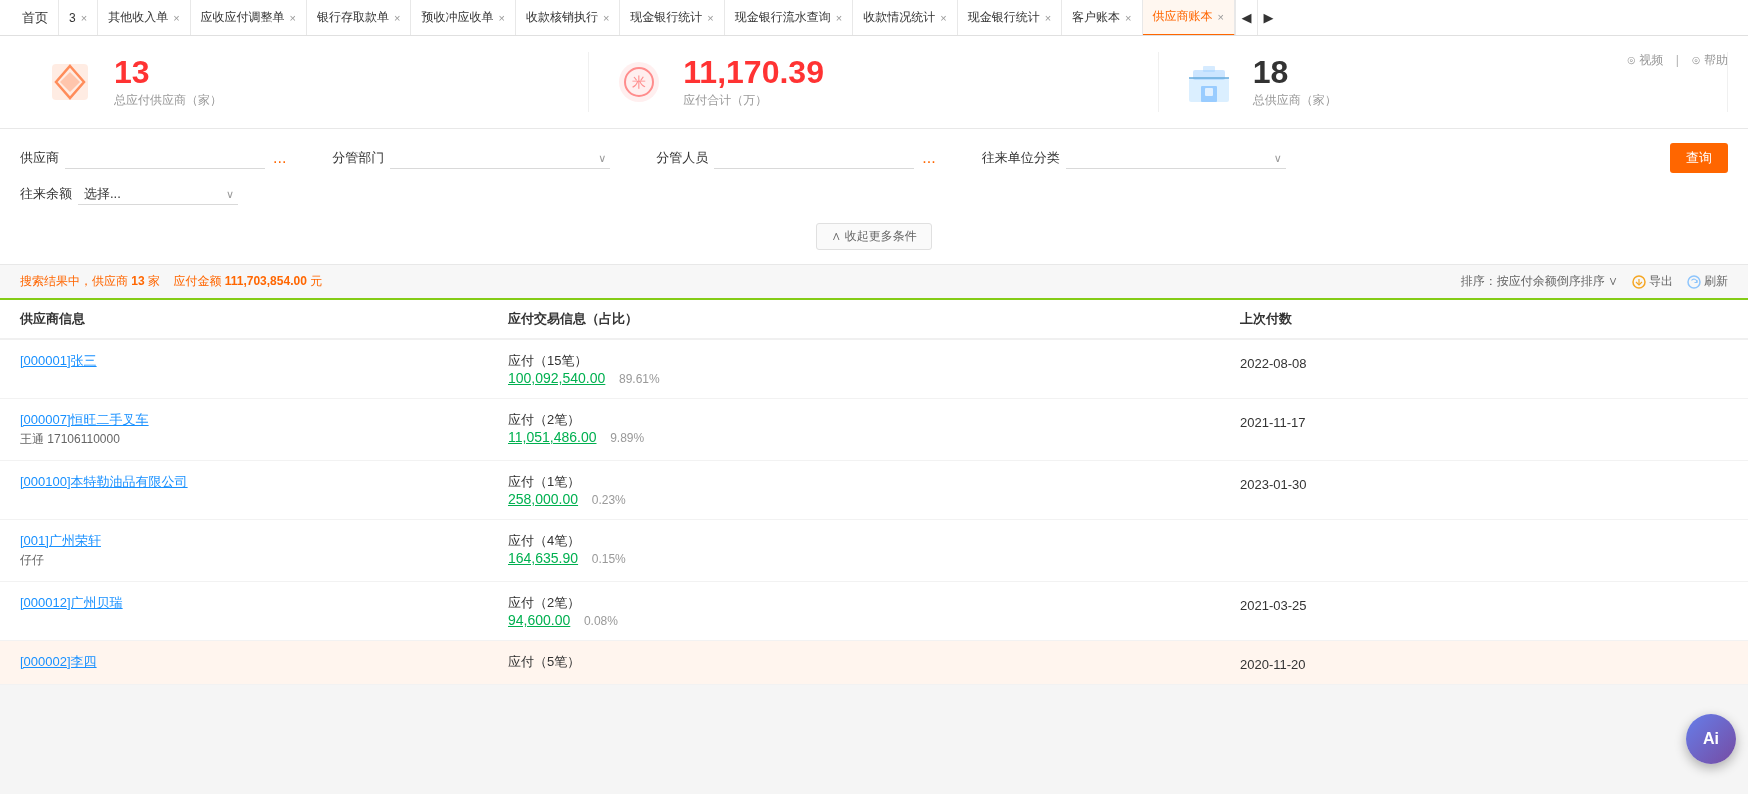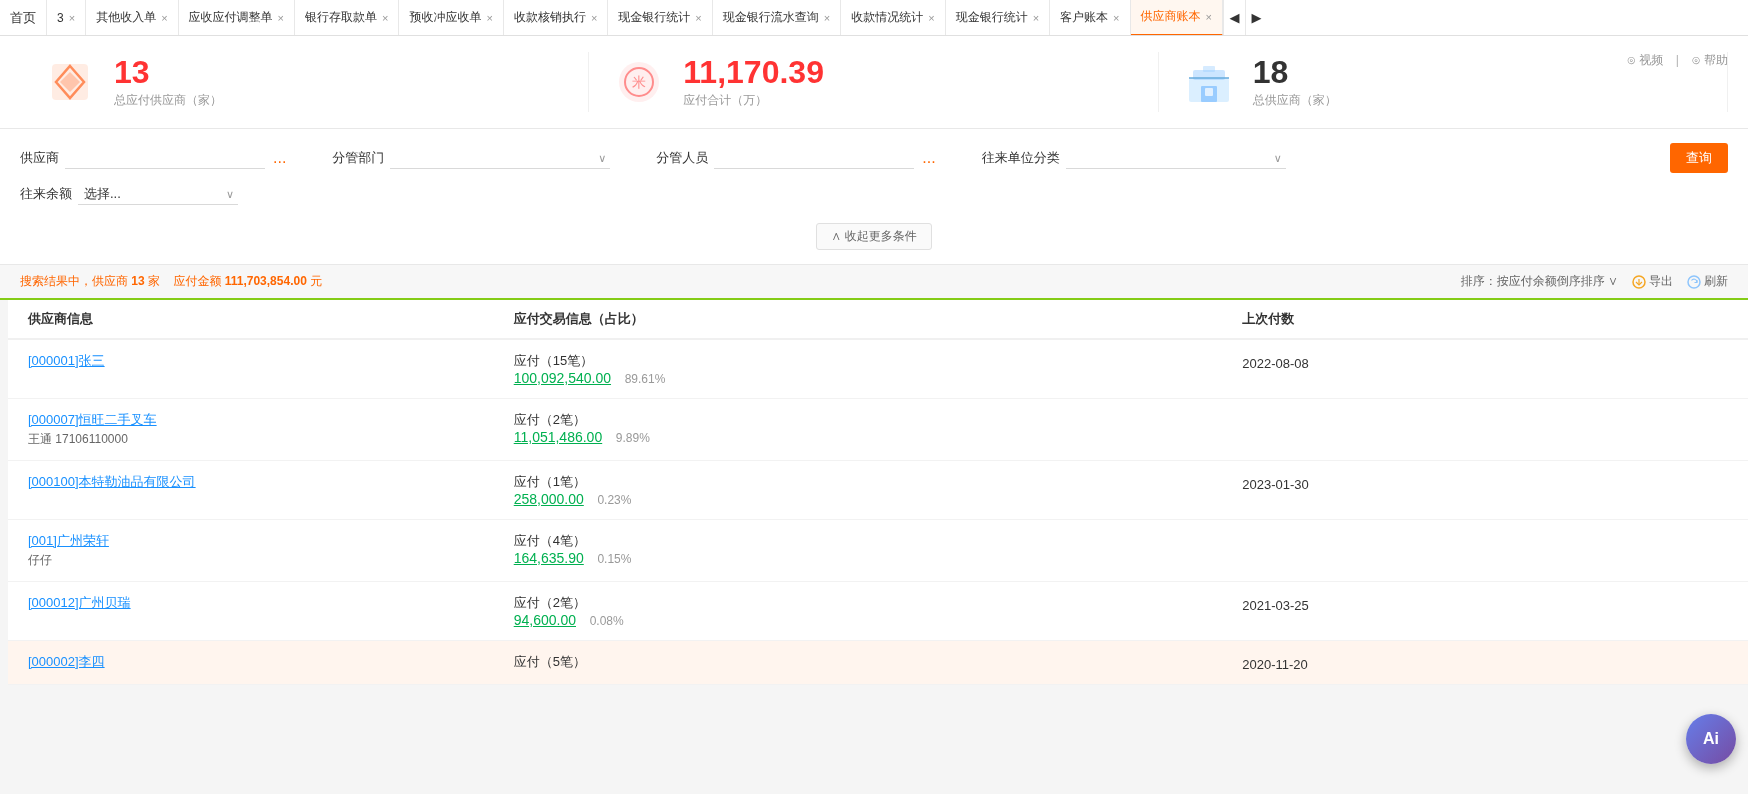--- a/index.html
+++ b/index.html
@@ -1,21 +1,21 @@
 <!DOCTYPE html>
 <html><head>
   <meta charset="utf-8">
   <style>
     * { margin: 0; padding: 0; box-sizing: border-box; }
     body { font-family: 'Microsoft YaHei', Arial, sans-serif; font-size: 13px; background: #f5f5f5; color: #333; width: 1748px; min-height: 794px; overflow-x: hidden; }
 
     
     .nav-bar {
       display: flex; align-items: center; background: #fff; border-bottom: 1px solid #e0e0e0;
-      height: 36px; padding: 0; overflow: hidden;
+      height: 36px; padding: 12px; overflow: hidden;
     }
     .nav-item {
       display: flex; align-items: center; padding: 0 10px; height: 36px; font-size: 12px;
       white-space: nowrap; cursor: pointer; border-right: 1px solid #e8e8e8; color: #333;
       flex-shrink: 0;
     }
     .nav-item .close-x { margin-left: 5px; color: #999; font-size: 11px; }
     .nav-item.active { background: #fff7f0; color: #ff6600; border-bottom: 2px solid #ff6600; }
     .nav-home { color: #333; font-size: 13px; }
     .nav-arrow { display: flex; align-items: center; justify-content: center; width: 22px; height: 36px; cursor: pointer; border-left: 1px solid #e8e8e8; flex-shrink: 0; }
@@ -102,21 +102,21 @@
     }
     .table-row.highlighted { background: #fff5ee; }
     .cell-supplier .supplier-link { color: #1890ff; text-decoration: underline; cursor: pointer; font-size: 13px; }
     .cell-supplier .supplier-sub { color: #666; font-size: 12px; margin-top: 2px; }
     .cell-transaction .trans-label { color: #333; font-size: 13px; }
     .cell-transaction .trans-amount { color: #00b050; font-size: 14px; font-weight: 500; text-decoration: underline; cursor: pointer; margin-top: 16px; }
     .cell-transaction .trans-percent { color: #999; font-size: 12px; margin-left: 10px; }
     .cell-lastpay { color: #333; font-size: 13px; padding-top: 4px; }
 
     
-    .table-container { position: relative; padding-left: 8px; }
+    .table-container { position: relative; }
   </style>
 </head>
 <body>
 
 <div class="nav-bar">
   <div class="nav-item nav-home">
     <span>首页</span>
   </div>
   <div class="nav-item" style="min-width:36px;">
     <span>3</span>
@@ -341,20 +341,21 @@
         <div><span class="supplier-link">[000007]恒旺二手叉车</span></div>
         <div class="supplier-sub">王通  17106110000</div>
       </div>
       <div class="cell-transaction">
         <div class="trans-label">应付（2笔）</div>
         <div>
           <span class="trans-amount">11,051,486.00</span>
           <span class="trans-percent">9.89%</span>
         </div>
       </div>
+      <div class="cell-lastpay">2021-11-17</div>
     </div>
 
     <div class="table-row">
       <div class="cell-supplier">
         <div><span class="supplier-link">[000100]本特勒油品有限公司</span></div>
       </div>
       <div class="cell-transaction">
         <div class="trans-label">应付（1笔）</div>
         <div>
           <span class="trans-amount">258,000.00</span>

